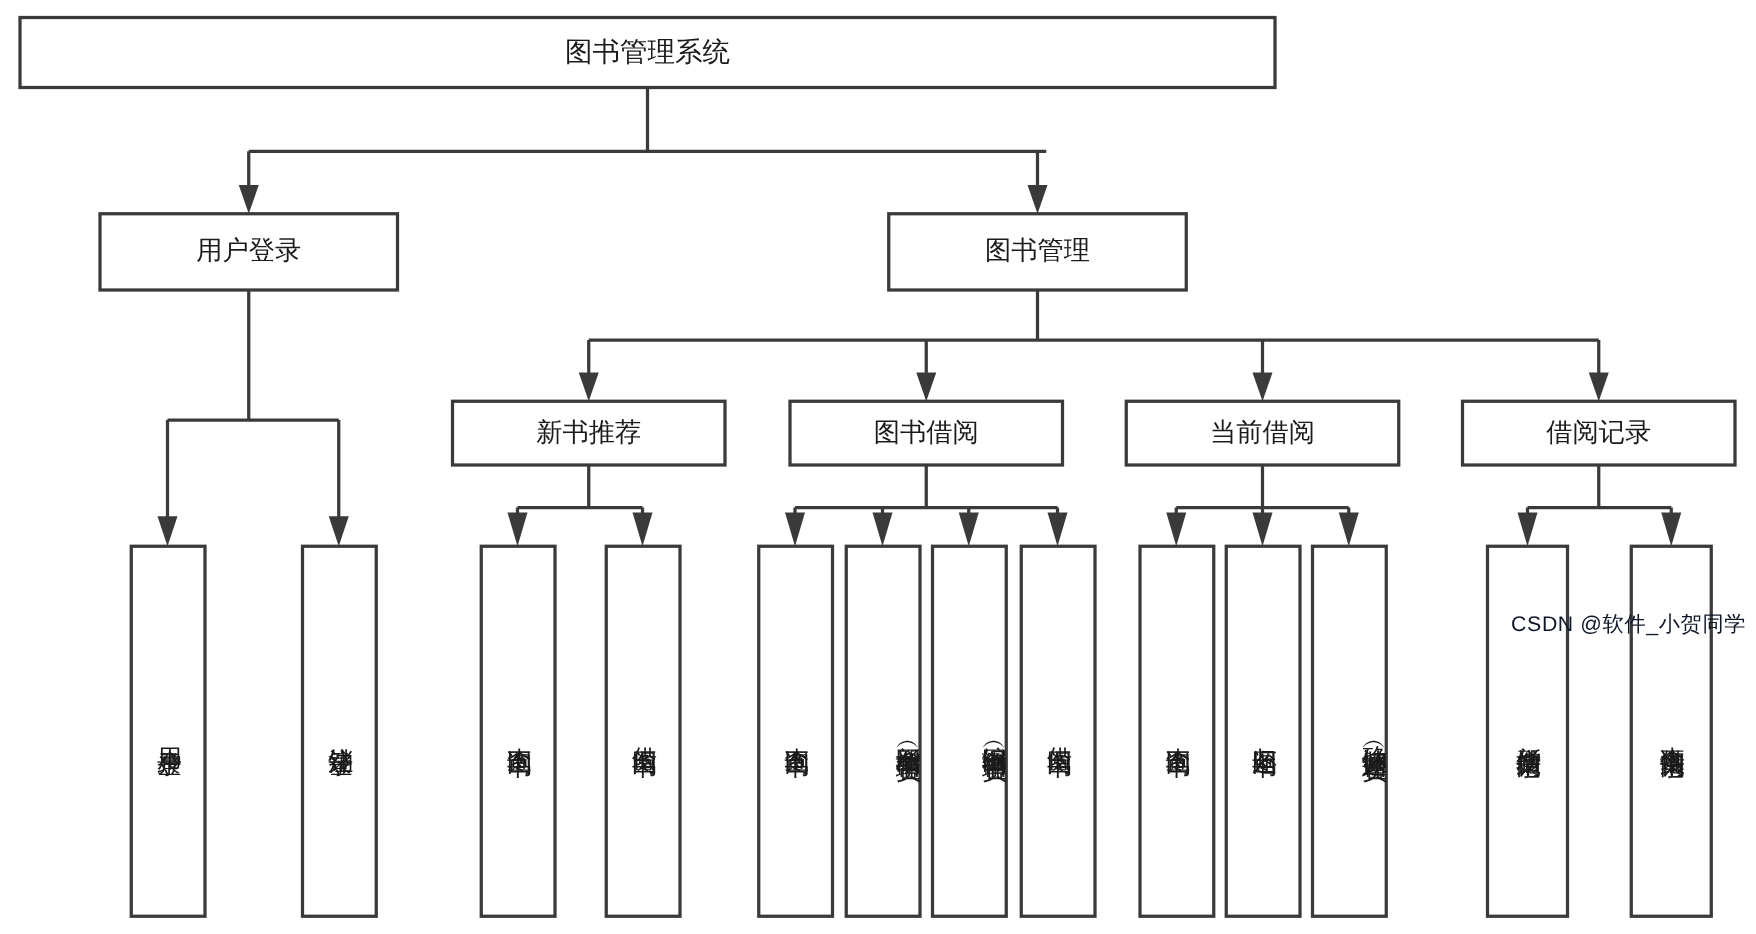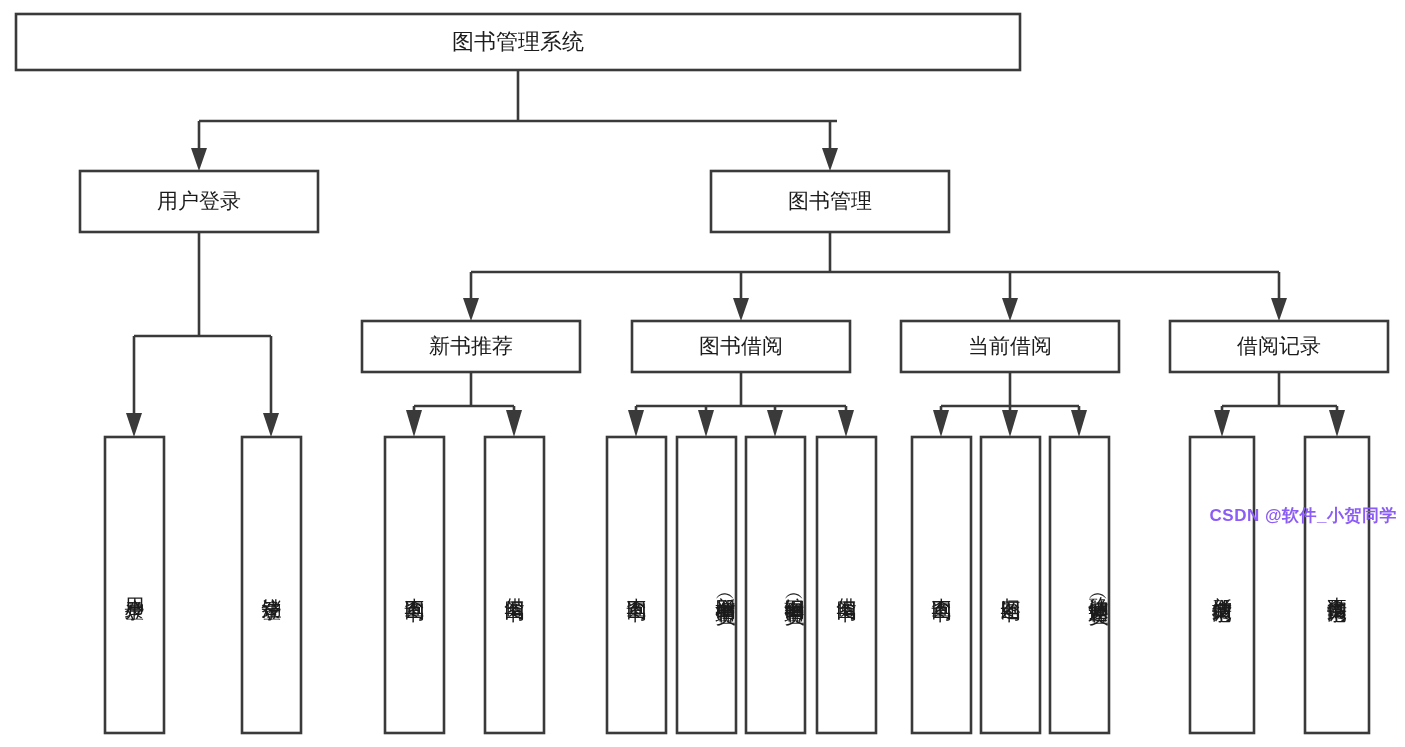--- a/index.html
+++ b/index.html
@@ -67,27 +67,26 @@
     font-size: 20px;
     line-height: 1.05;
     letter-spacing: 1.5px;
     color: #1b1b1b;
     white-space: nowrap;
     pointer-events: none;
   }
   #watermark {
     position: absolute;
     right: 8px;
-    bottom: 4px;
+    bottom: 20px;
     font-family: "Liberation Sans", "DejaVu Sans", sans-serif;
     font-size: 17px;
-    color: #8b5cf6;
+    color: #0f172a;
     letter-spacing: 0.5px;
     white-space: nowrap;
-    font-weight: bold;
   }
 </style>
 </head>
 <body>
 
 <div id="diagram-root">
 
   <svg id="flow-svg" viewBox="0 0 1405 747">
 
     <g>

